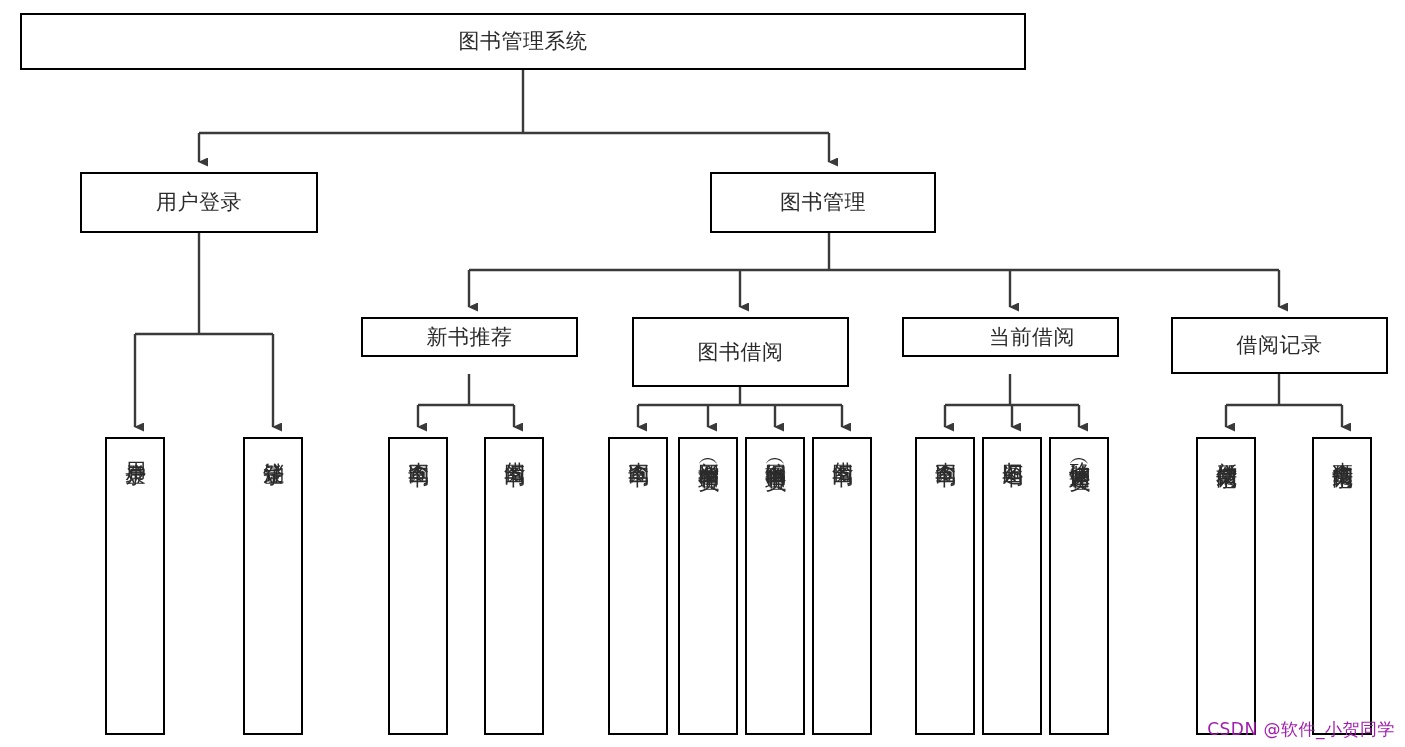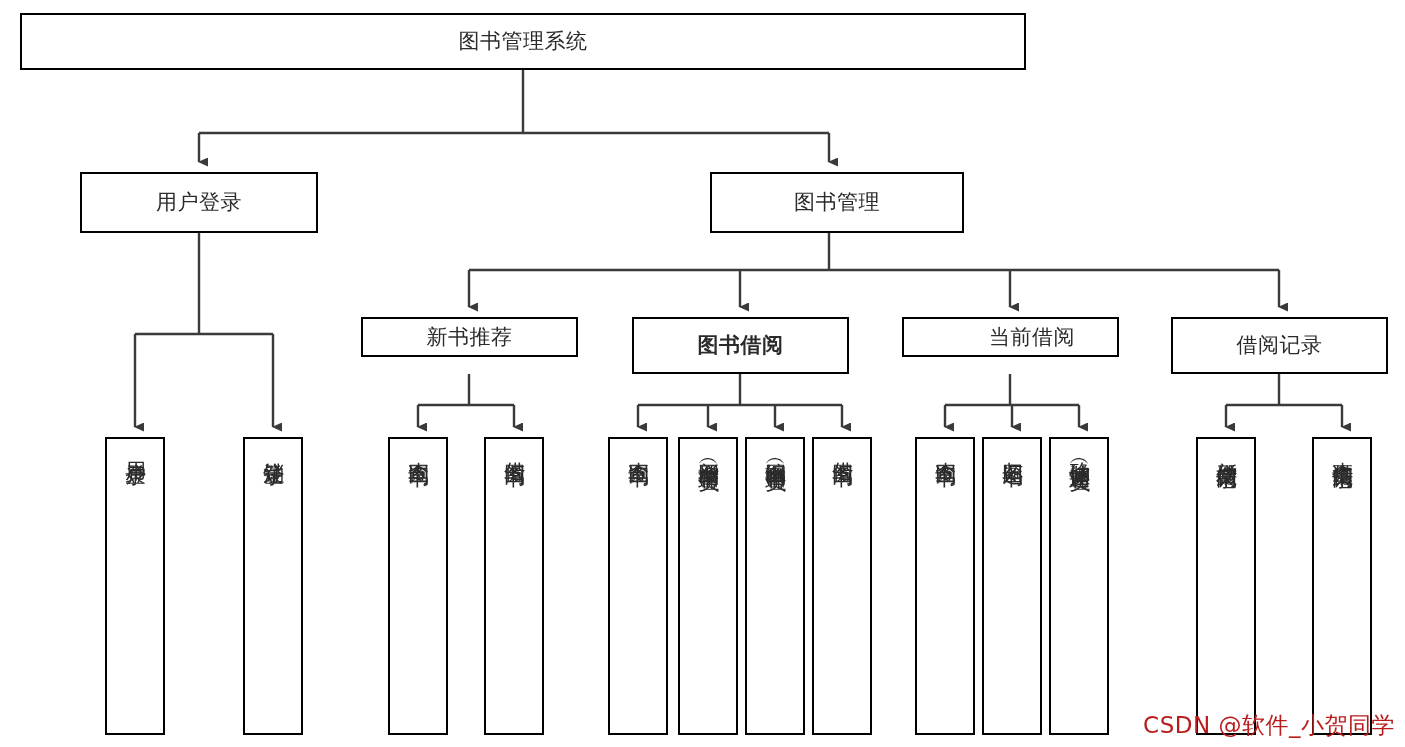--- a/index.html
+++ b/index.html
@@ -53,22 +53,22 @@
     left: 0;
     top: 0;
     width: 1405px;
     height: 747px;
     pointer-events: none;
   }
   .watermark {
     position: absolute;
     right: 10px;
     bottom: 6px;
-    font-size: 23px;
-    color: #b91c1c;
+    font-size: 17px;
+    color: #a21caf;
     white-space: nowrap;
     letter-spacing: 0.5px;
   }
 </style>
 </head>
 <body>
 
 <div id="canvas">
 
   <svg class="edges" viewBox="0 0 1405 747" xmlns="http://www.w3.org/2000/svg">
@@ -121,28 +121,28 @@
     </g>
   </svg>
 
   <div class="node" style="left:20px; top:13px; width:1006px; height:57px;">
     <span class="node-label">图书管理系统</span>
   </div>
 
   <div class="node" style="left:80px; top:172px; width:238px; height:61px;">
     <span class="node-label">用户登录</span>
   </div>
-  <div class="node" style="left:710px; top:172px; width:254px; height:61px;">
+  <div class="node" style="left:710px; top:172px; width:226px; height:61px;">
     <span class="node-label">图书管理</span>
   </div>
 
   <div class="node" style="left:361px; top:317px; width:217px; height:40px;">
     <span class="node-label">新书推荐</span>
   </div>
-  <div class="node" style="left:632px; top:317px; width:217px; height:57px;font-weight:bold;">
+  <div class="node" style="left:632px; top:317px; width:217px; height:70px;">
     <span class="node-label">图书借阅</span>
   </div>
   <div class="node" style="left:902px; top:317px; width:217px; height:40px;padding-left:43px;">
     <span class="node-label">当前借阅</span>
   </div>
   <div class="node" style="left:1171px; top:317px; width:217px; height:57px;">
     <span class="node-label">借阅记录</span>
   </div>
 
   <div class="node leaf" style="left:105px; top:437px; width:60px; height:298px;">

